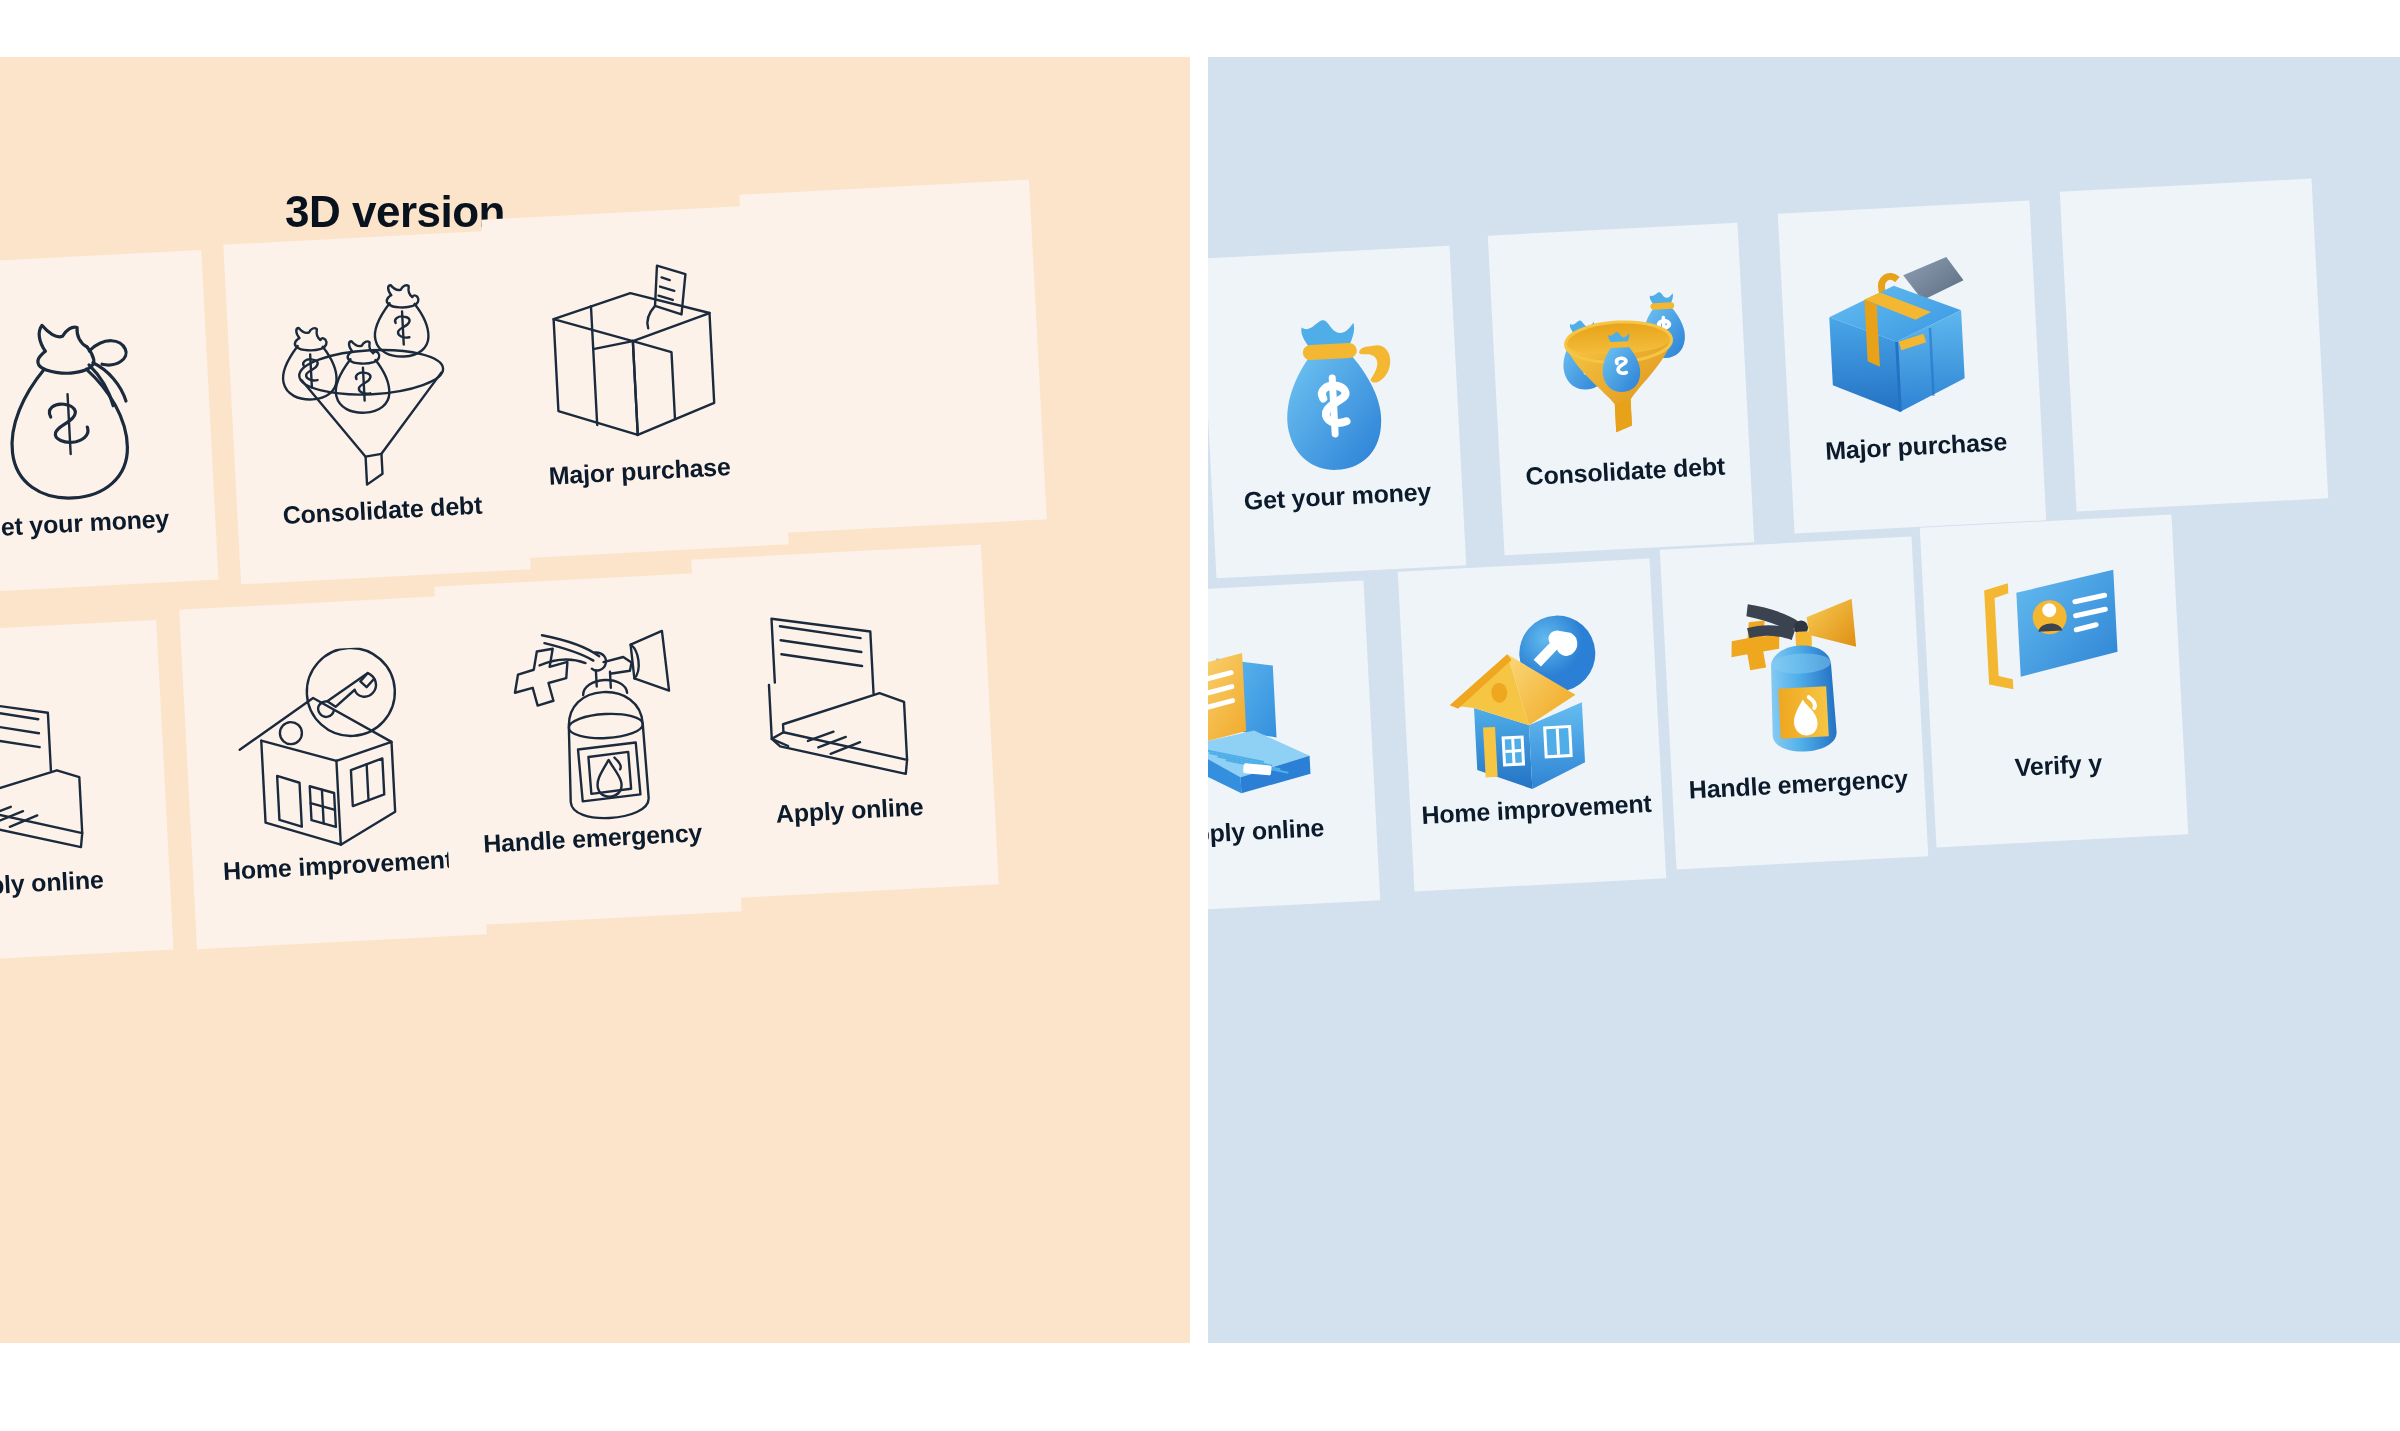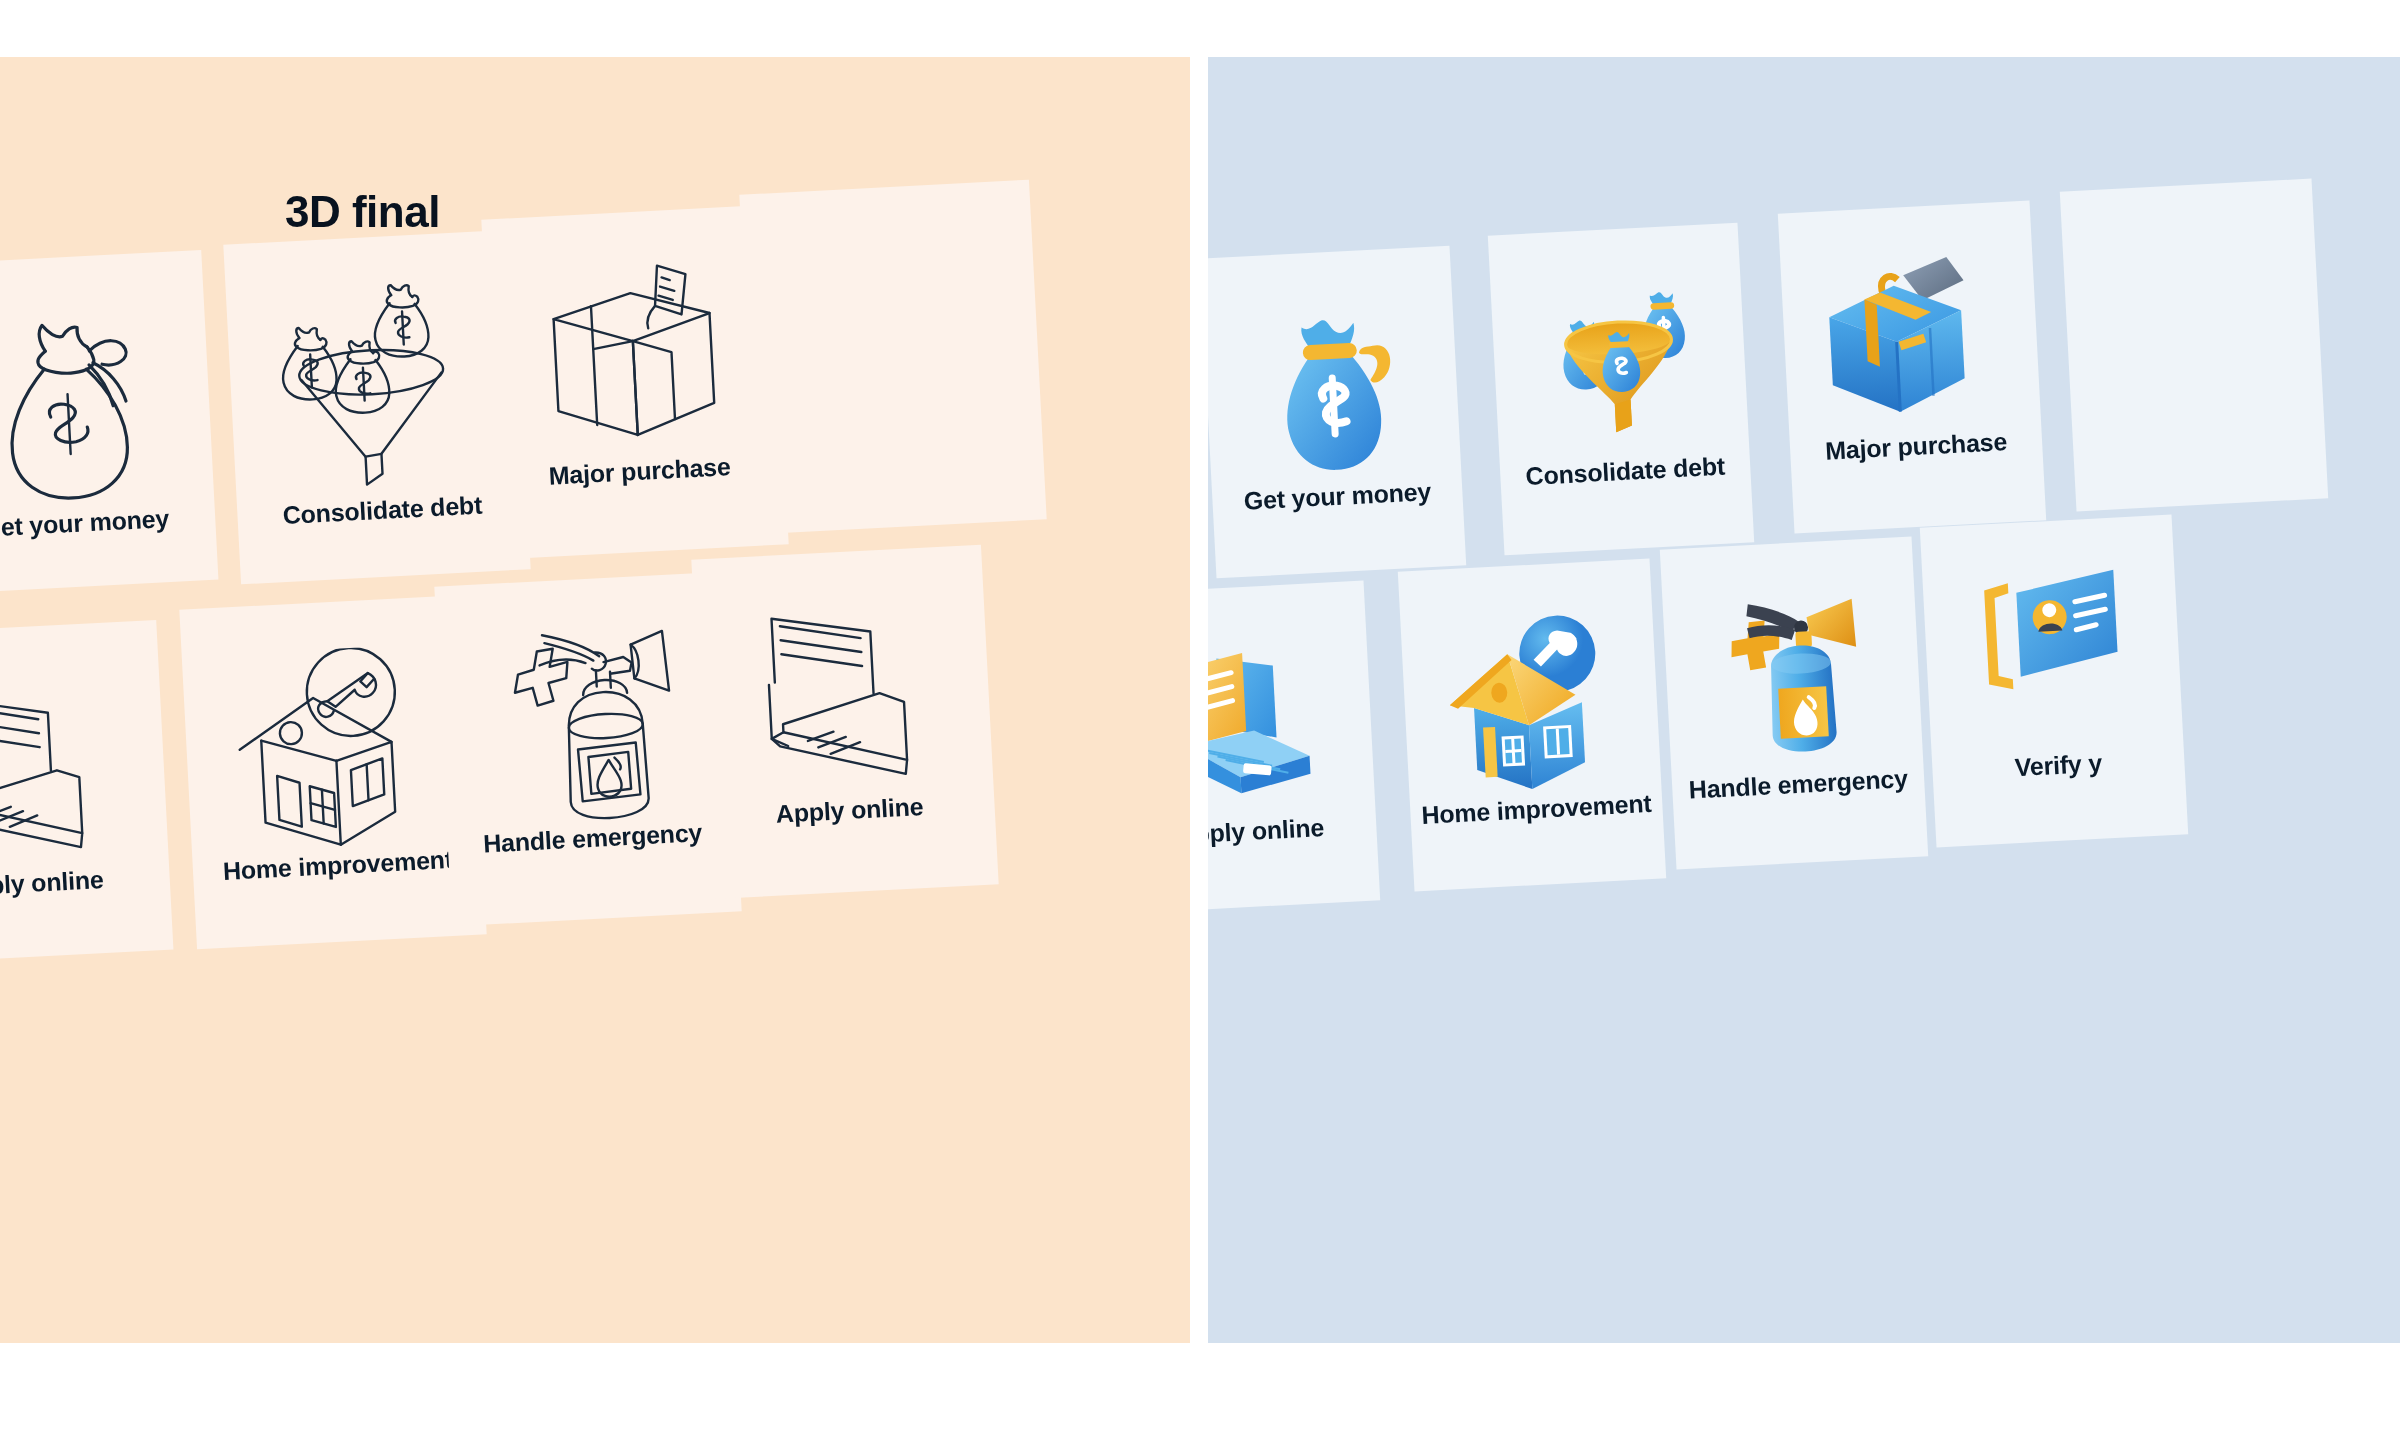--- a/index.html
+++ b/index.html
@@ -28,21 +28,21 @@
   .sk-thin{stroke:#1b2b3d;fill:none;stroke-width:2.4;stroke-linecap:round;stroke-linejoin:round;}
 </style>
 </head>
 <body>
 
 <div class="stage">
 
   <div class="panel panel-left">
 
     <div class="heading">
-      <h1 class="title">3D final</h1>
+      <h1 class="title">3D version</h1>
       <p class="subtitle">
         <span>The process of creating custom</span><br>
         <span>3D icons: sketches vs the final version</span>
       </p>
     </div>
 
     <div class="card card-left" style="left:-70px;top:200px;width:280px;height:330px;transform:rotate(-3deg);padding-top:52px;">
       <div class="card-art" style="height:200px;">
         <svg width="170" height="195" viewBox="0 0 170 195">
           <path class="sk" d="M64 38 C58 28 57 18 62 12 C68 20 76 26 82 24 C86 18 92 14 97 16 C96 24 99 32 106 36"></path>

